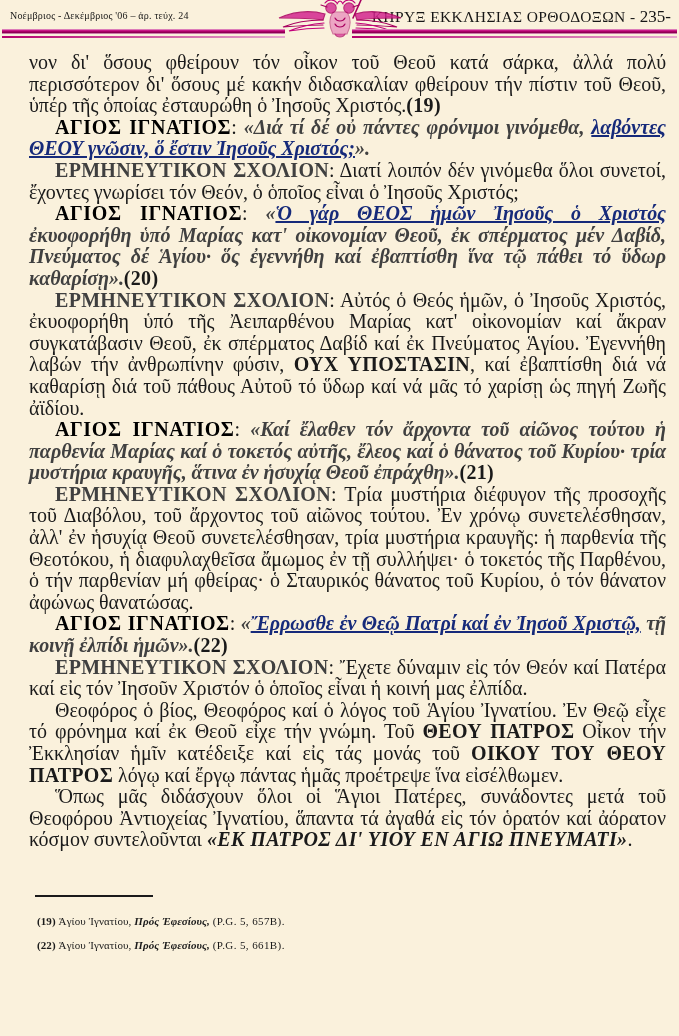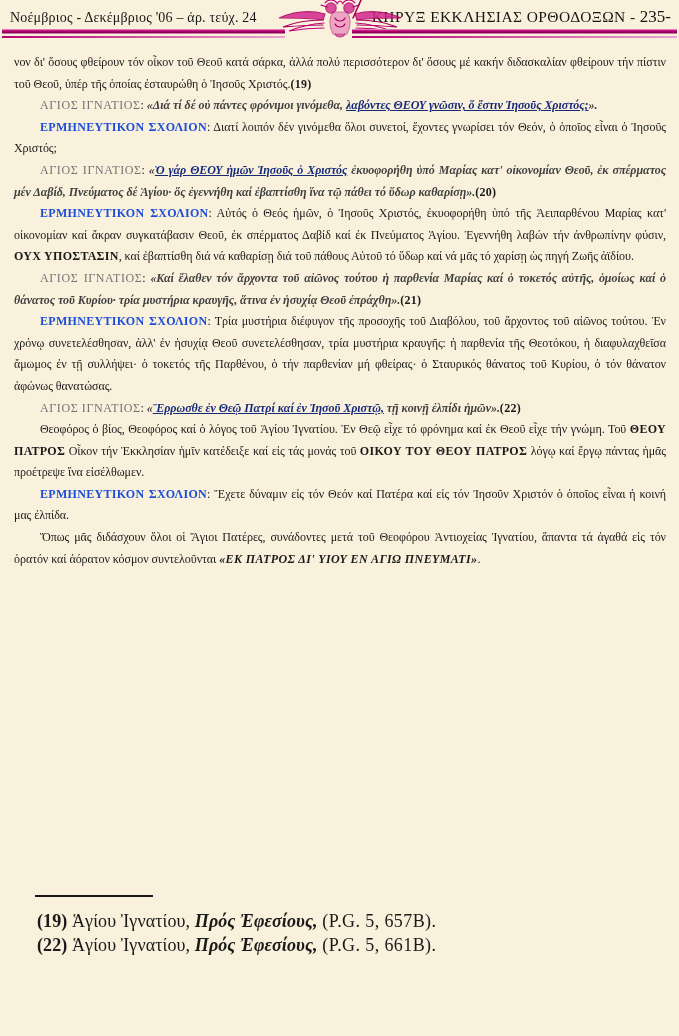--- a/index.html
+++ b/index.html
@@ -24,21 +24,21 @@
   }
   .header-row {
     display: flex;
     align-items: flex-start;
     justify-content: space-between;
     padding: 7px 8px 0 10px;
     box-sizing: border-box;
   }
   .issue-line {
     font-family: "Liberation Serif", "DejaVu Serif", serif;
-    font-size: 14px;
+    font-size: 10px;
     letter-spacing: 0.2px;
     color: #161616;
     white-space: nowrap;
     padding-top: 3px;
   }
   .masthead {
     font-family: "Liberation Serif", "DejaVu Serif", serif;
     font-size: 15.5px;
     font-variant: small-caps;
     letter-spacing: 0.4px;
@@ -86,35 +86,35 @@
   .rule-left.thin   { left: 2px;   width: 283px; top: 7px; }
   .rule-right.thick { left: 352px; width: 325px; top: 0; }
   .rule-right.thin  { left: 352px; width: 325px; top: 7px; }
 
   
   .content {
     padding: 6px 13px 0 13px;
     box-sizing: border-box;
   }
   p.para {
-    margin: 0 0 0 1px;
-    font-size: 12px;
+    margin: 0 0 0 16px;
+    font-size: 20px;
     line-height: 21.6px;
     text-align: justify;
     text-justify: inter-word;
     letter-spacing: -0.05px;
   }
   p.para.indent { text-indent: 26px; }
   .label-saint {
-    color: #737373;
-    font-weight: normal;
+    color: #000000;
+    font-weight: bold;
     letter-spacing: 0.6px;
   }
   .label-comment {
-    color: #1d4ed8;
+    color: #404040;
     font-weight: bold;
     letter-spacing: 0.3px;
   }
   .quote {
     color: #404040;
     font-style: italic;
     font-weight: bold;
   }
   .quote-u {
     color: #162a7a;
@@ -134,21 +134,21 @@
     padding: 0 13px;
     box-sizing: border-box;
   }
   .fn-rule {
     width: 118px;
     height: 2px;
     background: #1a1a1a;
     margin: 0 0 12px 22px;
   }
   .fn-item {
-    font-size: 18px;
+    font-size: 11px;
     line-height: 24px;
     margin-left: 24px;
     white-space: nowrap;
     letter-spacing: 0.1px;
   }
   .fn-num { font-weight: bold; }
   .fn-work { font-style: italic; font-weight: bold; }
   .fn-ref { letter-spacing: 0.4px; }
 </style>
 </head>
@@ -205,33 +205,33 @@
 </div>
 
 <div class="content">
 
   <p class="para"><span>νον δι' ὅσους φθείρουν τόν οἶκον τοῦ Θεοῦ κατά σάρκα, ἀλλά πολύ περισσότερον δι' ὅσους μέ κακήν διδασκαλίαν φθείρουν τήν πίστιν τοῦ Θεοῦ, ὑπέρ τῆς ὁποίας ἐσταυρώθη ὁ Ἰησοῦς Χριστός.</span><span class="caps-em">(19)</span></p>
 
   <p class="para indent"><span class="label-saint">ΑΓΙΟΣ ΙΓΝΑΤΙΟΣ</span><span>: </span><span class="quote">«Διά τί δέ οὐ πάντες φρόνιμοι γινόμεθα, </span><span class="quote-u">λαβόντες ΘΕΟΥ γνῶσιν, ὅ ἔστιν Ἰησοῦς Χριστός;</span><span class="quote">».</span></p>
 
   <p class="para indent"><span class="label-comment">ΕΡΜΗΝΕΥΤΙΚΟΝ ΣΧΟΛΙΟΝ</span><span>: </span><span>Διατί λοιπόν δέν γινόμεθα ὅλοι συνετοί, ἔχοντες γνωρίσει τόν Θεόν, ὁ ὁποῖος εἶναι ὁ Ἰησοῦς Χριστός;</span></p>
 
-  <p class="para indent"><span class="label-saint">ΑΓΙΟΣ ΙΓΝΑΤΙΟΣ</span><span>: </span><span class="quote">«</span><span class="quote-u">Ὁ γάρ ΘΕΟΥ ἡμῶν Ἰησοῦς ὁ Χριστός</span><span class="quote"> ἐκυοφορήθη ὑπό Μαρίας κατ' οἰκονομίαν Θεοῦ, ἐκ σπέρματος μέν Δαβίδ, Πνεύματος δέ Ἁγίου· ὅς ἐγεννήθη καί ἐβαπτίσθη ἵνα τῷ πάθει τό ὕδωρ καθαρίσῃ».</span><span class="caps-em">(20)</span></p>
+  <p class="para indent"><span class="label-saint">ΑΓΙΟΣ ΙΓΝΑΤΙΟΣ</span><span>: </span><span class="quote">«</span><span class="quote-u">Ὁ γάρ ΘΕΟΣ ἡμῶν Ἰησοῦς ὁ Χριστός</span><span class="quote"> ἐκυοφορήθη ὑπό Μαρίας κατ' οἰκονομίαν Θεοῦ, ἐκ σπέρματος μέν Δαβίδ, Πνεύματος δέ Ἁγίου· ὅς ἐγεννήθη καί ἐβαπτίσθη ἵνα τῷ πάθει τό ὕδωρ καθαρίσῃ».</span><span class="caps-em">(20)</span></p>
 
   <p class="para indent"><span class="label-comment">ΕΡΜΗΝΕΥΤΙΚΟΝ ΣΧΟΛΙΟΝ</span><span>: </span><span>Αὐτός ὁ Θεός ἡμῶν, ὁ Ἰησοῦς Χριστός, ἐκυοφορήθη ὑπό τῆς Ἀειπαρθένου Μαρίας κατ' οἰκονομίαν καί ἄκραν συγκατάβασιν Θεοῦ, ἐκ σπέρματος Δαβίδ καί ἐκ Πνεύματος Ἁγίου. Ἐγεννήθη λαβών τήν ἀνθρωπίνην φύσιν, </span><span class="caps-em">ΟΥΧ ΥΠΟΣΤΑΣΙΝ</span><span>, καί ἐβαπτίσθη διά νά καθαρίσῃ διά τοῦ πάθους Αὐτοῦ τό ὕδωρ καί νά μᾶς τό χαρίσῃ ὡς πηγή Ζωῆς ἀϊδίου.</span></p>
 
-  <p class="para indent"><span class="label-saint">ΑΓΙΟΣ ΙΓΝΑΤΙΟΣ</span><span>: </span><span class="quote">«Καί ἔλαθεν τόν ἄρχοντα τοῦ αἰῶνος τούτου ἡ παρθενία Μαρίας καί ὁ τοκετός αὐτῆς, ὁμοίως καί ὁ θάνατος τοῦ Κυρίου· τρία μυστήρια κραυγῆς, ἅτινα ἐν ἡσυχίᾳ Θεοῦ ἐπράχθη».</span><span class="caps-em">(21)</span></p>
+  <p class="para indent"><span class="label-saint">ΑΓΙΟΣ ΙΓΝΑΤΙΟΣ</span><span>: </span><span class="quote">«Καί ἔλαθεν τόν ἄρχοντα τοῦ αἰῶνος τούτου ἡ παρθενία Μαρίας καί ὁ τοκετός αὐτῆς, ἔλεος καί ὁ θάνατος τοῦ Κυρίου· τρία μυστήρια κραυγῆς, ἅτινα ἐν ἡσυχίᾳ Θεοῦ ἐπράχθη».</span><span class="caps-em">(21)</span></p>
 
   <p class="para indent"><span class="label-comment">ΕΡΜΗΝΕΥΤΙΚΟΝ ΣΧΟΛΙΟΝ</span><span>: </span><span>Τρία μυστήρια διέφυγον τῆς προσοχῆς τοῦ Διαβόλου, τοῦ ἄρχοντος τοῦ αἰῶνος τούτου. Ἐν χρόνῳ συνετελέσθησαν, ἀλλ' ἐν ἡσυχίᾳ Θεοῦ συνετελέσθησαν, τρία μυστήρια κραυγῆς: ἡ παρθενία τῆς Θεοτόκου, ἡ διαφυλαχθεῖσα ἄμωμος ἐν τῇ συλλήψει· ὁ τοκετός τῆς Παρθένου, ὁ τήν παρθενίαν μή φθείρας· ὁ Σταυρικός θάνατος τοῦ Κυρίου, ὁ τόν θάνατον ἀφώνως θανατώσας.</span></p>
 
   <p class="para indent"><span class="label-saint">ΑΓΙΟΣ ΙΓΝΑΤΙΟΣ</span><span>: </span><span class="quote">«</span><span class="quote-u">Ἔρρωσθε ἐν Θεῷ Πατρί καί ἐν Ἰησοῦ Χριστῷ,</span><span class="quote"> τῇ κοινῇ ἐλπίδι ἡμῶν».</span><span class="caps-em">(22)</span></p>
 
+  <p class="para indent"><span class="label-comment">ΕΡΜΗΝΕΥΤΙΚΟΝ ΣΧΟΛΙΟΝ</span><span>: </span><span>Ἔχετε δύναμιν εἰς τόν Θεόν καί Πατέρα καί εἰς τόν Ἰησοῦν Χριστόν ὁ ὁποῖος εἶναι ἡ κοινή μας ἐλπίδα.</span></p>
+
   <p class="para indent"><span>Θεοφόρος ὁ βίος, Θεοφόρος καί ὁ λόγος τοῦ Ἁγίου Ἰγνατίου. Ἐν Θεῷ εἶχε τό φρόνημα καί ἐκ Θεοῦ εἶχε τήν γνώμη. Τοῦ </span><span class="caps-em">ΘΕΟΥ ΠΑΤΡΟΣ</span><span> Οἶκον τήν Ἐκκλησίαν ἡμῖν κατέδειξε καί εἰς τάς μονάς τοῦ </span><span class="caps-em">ΟΙΚΟΥ ΤΟΥ ΘΕΟΥ ΠΑΤΡΟΣ</span><span> λόγῳ καί ἔργῳ πάντας ἡμᾶς προέτρεψε ἵνα εἰσέλθωμεν.</span></p>
-
-  <p class="para indent"><span class="label-comment">ΕΡΜΗΝΕΥΤΙΚΟΝ ΣΧΟΛΙΟΝ</span><span>: </span><span>Ἔχετε δύναμιν εἰς τόν Θεόν καί Πατέρα καί εἰς τόν Ἰησοῦν Χριστόν ὁ ὁποῖος εἶναι ἡ κοινή μας ἐλπίδα.</span></p>
 
   <p class="para indent"><span>Ὅπως μᾶς διδάσχουν ὅλοι οἱ Ἅγιοι Πατέρες, συνάδοντες μετά τοῦ Θεοφόρου Ἀντιοχείας Ἰγνατίου, ἅπαντα τά ἀγαθά εἰς τόν ὁρατόν καί ἀόρατον κόσμον συντελοῦνται </span><span class="ital-caps">«ΕΚ ΠΑΤΡΟΣ ΔΙ' ΥΙΟΥ ΕΝ ΑΓΙΩ ΠΝΕΥΜΑΤΙ»</span><span>.</span></p>
 
 </div>
 
 <div class="footnotes">
   <div class="fn-rule"></div>
 
   <div class="fn-item">
     <span class="fn-num">(19)</span>

